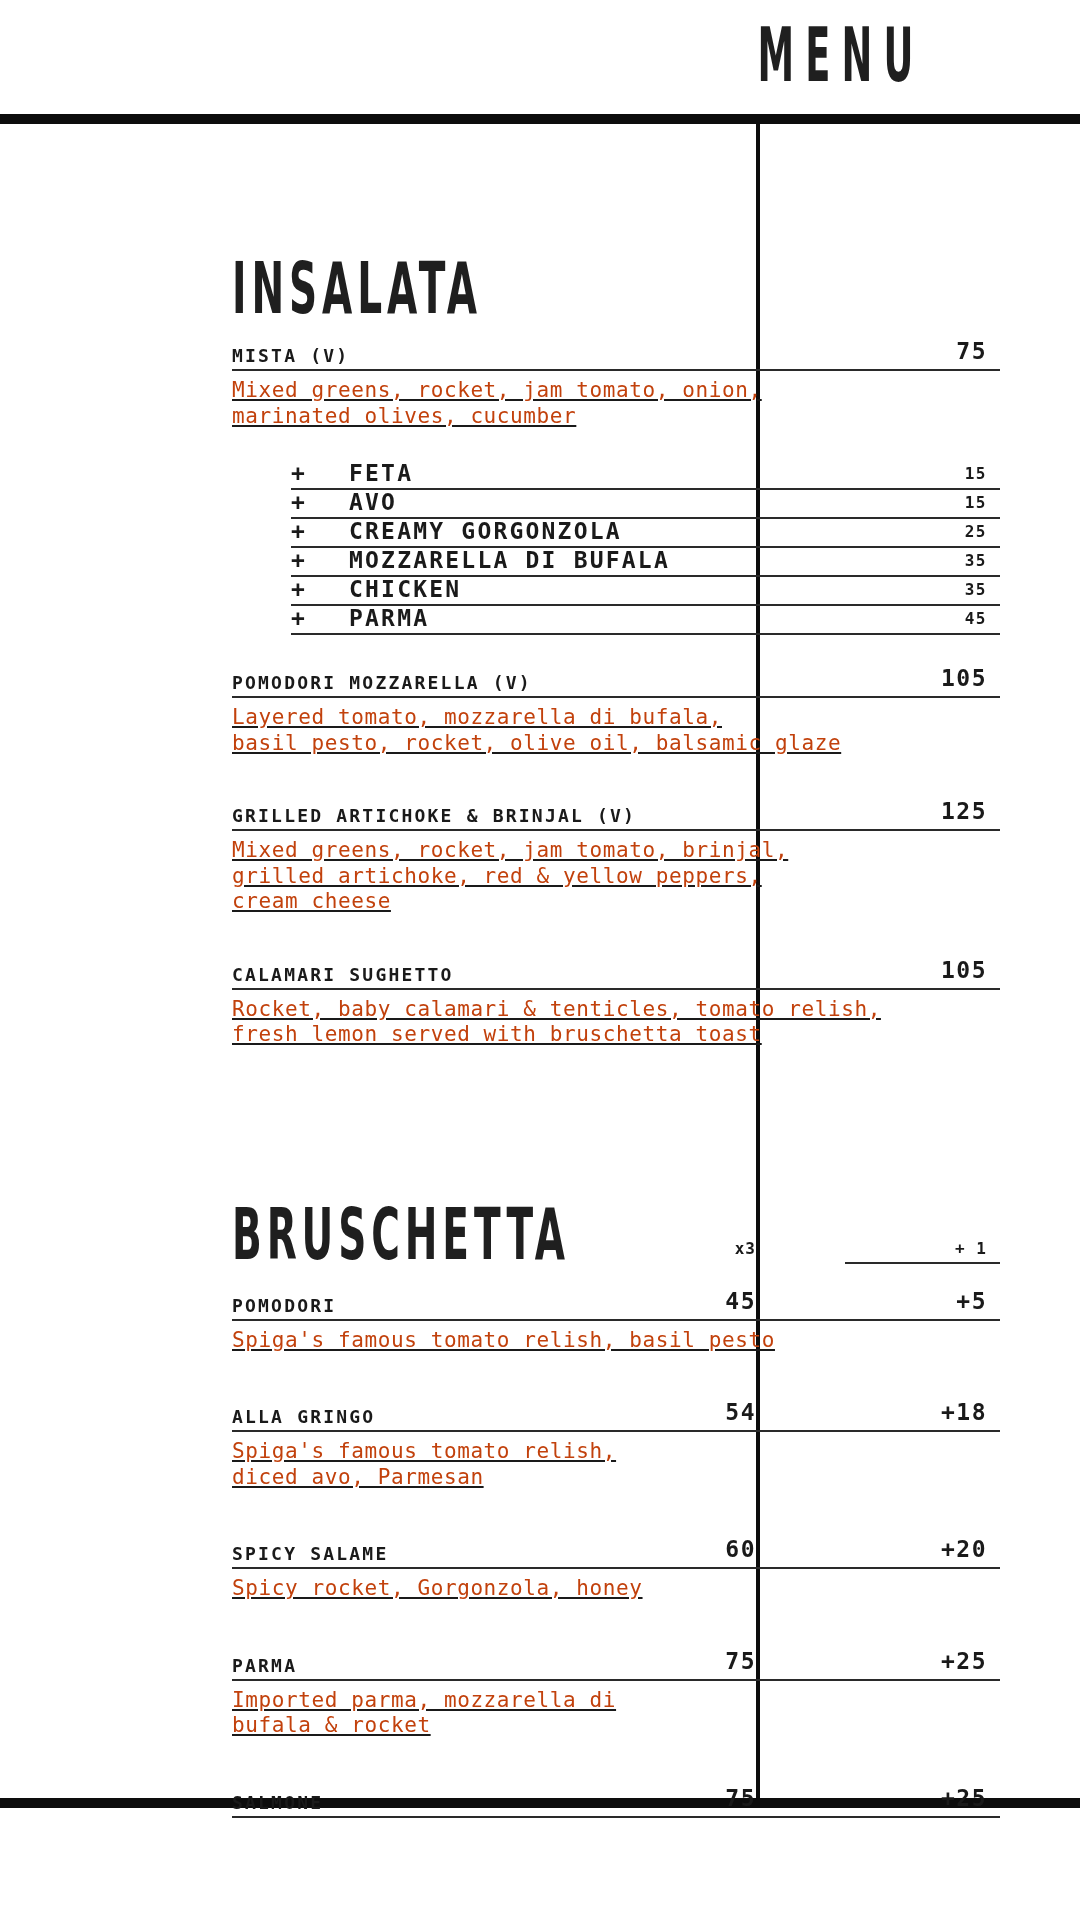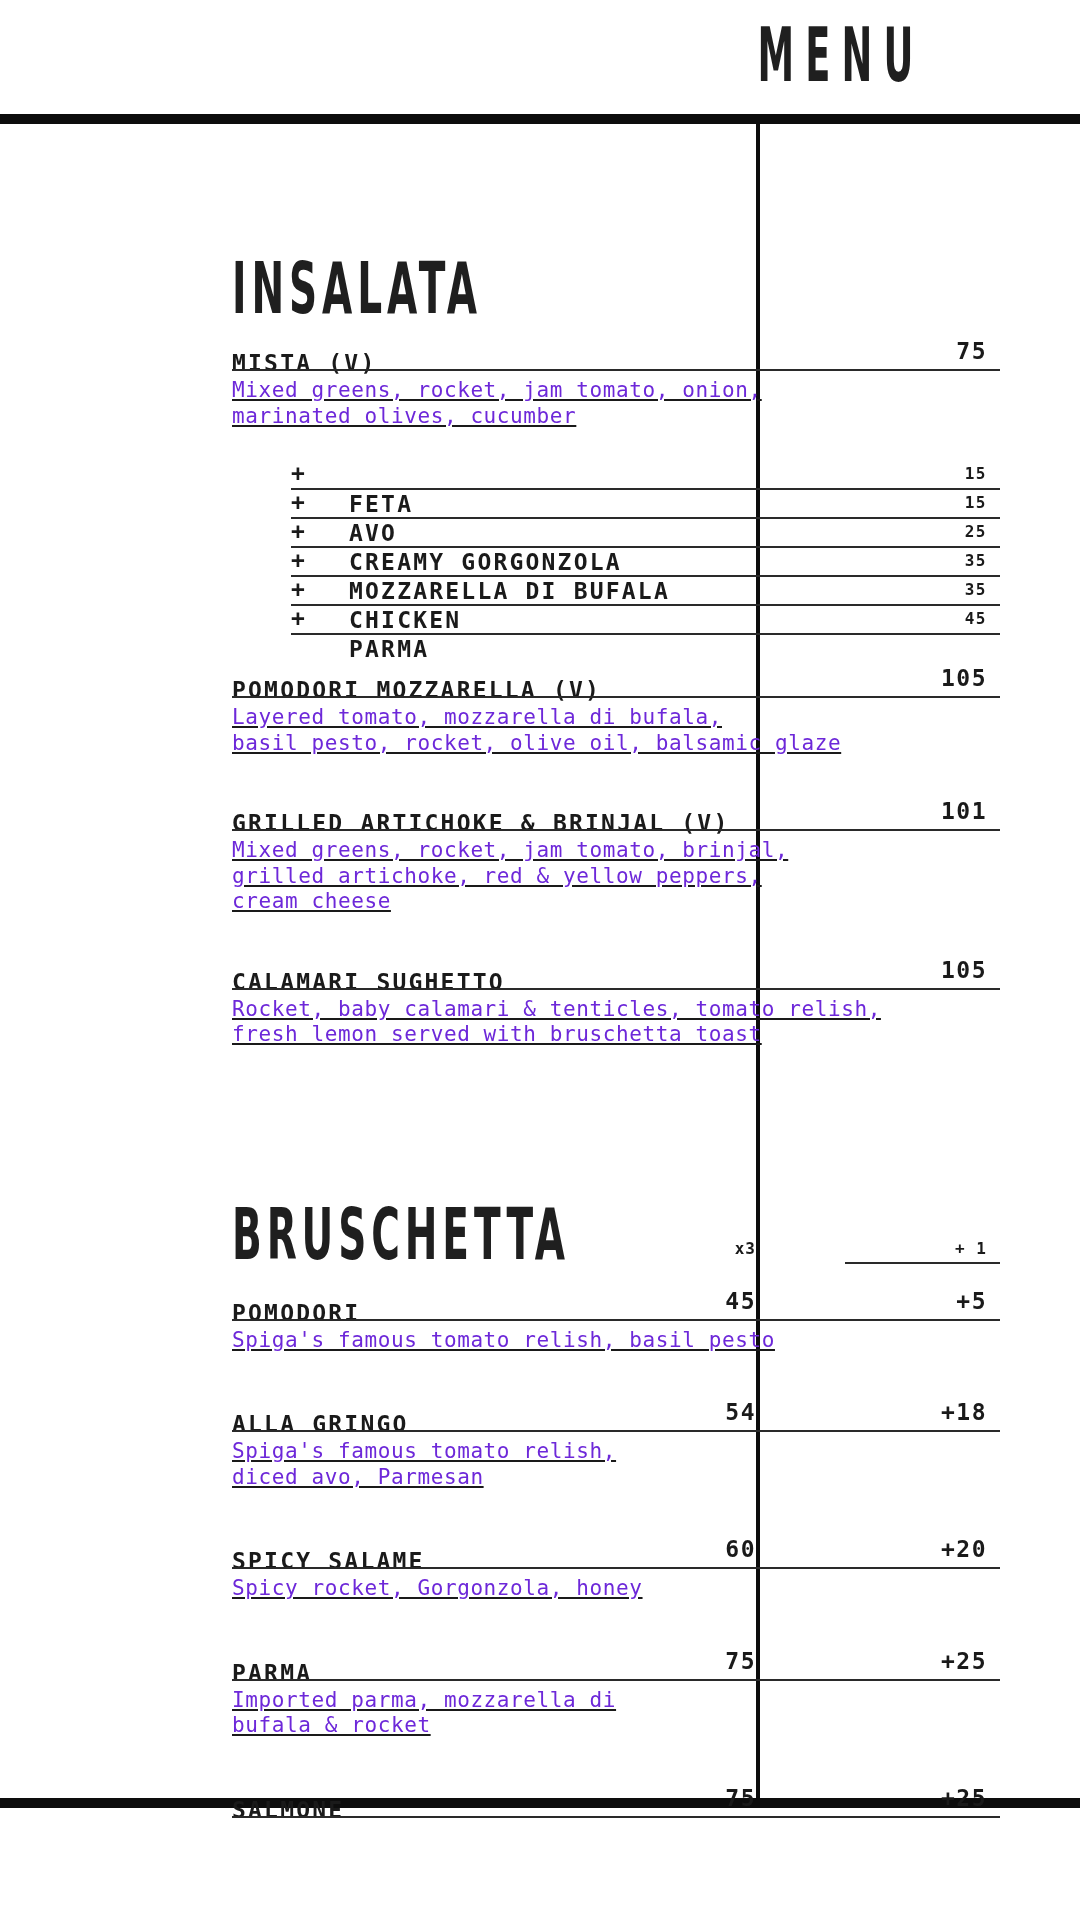--- a/index.html
+++ b/index.html
@@ -131,22 +131,22 @@
     position: relative;
     margin: 0 0 26px 0;
   }
   .item-line {
     position: relative;
     height: 33px;
   }
   .item-name {
     position: absolute;
     left: 232px;
-    top: 12px;
-    font-size: 23px;
+    top: 4px;
+    font-size: 18px;
     font-weight: 700;
     letter-spacing: 2.2px;
     line-height: 27px;
     white-space: nowrap;
   }
   .price-mid {
     position: absolute;
     right: 324px;
     top: 0;
     font-size: 23px;
@@ -172,21 +172,21 @@
     bottom: 0;
     height: 2px;
     background: #2a2a2a;
   }
   .desc {
     margin: 7px 0 0 232px;
     font-size: 21px;
     line-height: 25.5px;
     letter-spacing: 0.6px;
     white-space: pre-line;
-    color: #6d28d9;
+    color: #c2410c;
   }
 
   
   .addons {
     margin-top: 32px;
     margin-bottom: 30px;
   }
   .addon {
     position: relative;
     height: 29px;
@@ -201,21 +201,20 @@
   }
   .addon .aname {
     position: absolute;
     left: 349px;
     top: 0;
     font-size: 23px;
     font-weight: 700;
     letter-spacing: 2.2px;
     line-height: 25px;
     white-space: nowrap;
-    margin-top: 31px;
   }
   .addon .aprice {
     position: absolute;
     right: 93px;
     top: 0;
     font-size: 16px;
     font-weight: 700;
     letter-spacing: 1.5px;
     line-height: 25px;
     text-align: right;
@@ -310,21 +309,21 @@
       </div>
       <div class="desc">Layered tomato, mozzarella di bufala,
 basil pesto, rocket, olive oil, balsamic glaze</div>
     </div>
 
     <div style="height:16px"></div>
 
     <div class="item">
       <div class="item-line">
         <div class="item-name">GRILLED ARTICHOKE &amp; BRINJAL (V)</div>
-        <div class="price-right">101</div>
+        <div class="price-right">125</div>
         <div class="underline"></div>
       </div>
       <div class="desc">Mixed greens, rocket, jam tomato, brinjal,
 grilled artichoke, red &amp; yellow peppers,
 cream cheese</div>
     </div>
 
     <div style="height:16px"></div>
 
     <div class="item">

